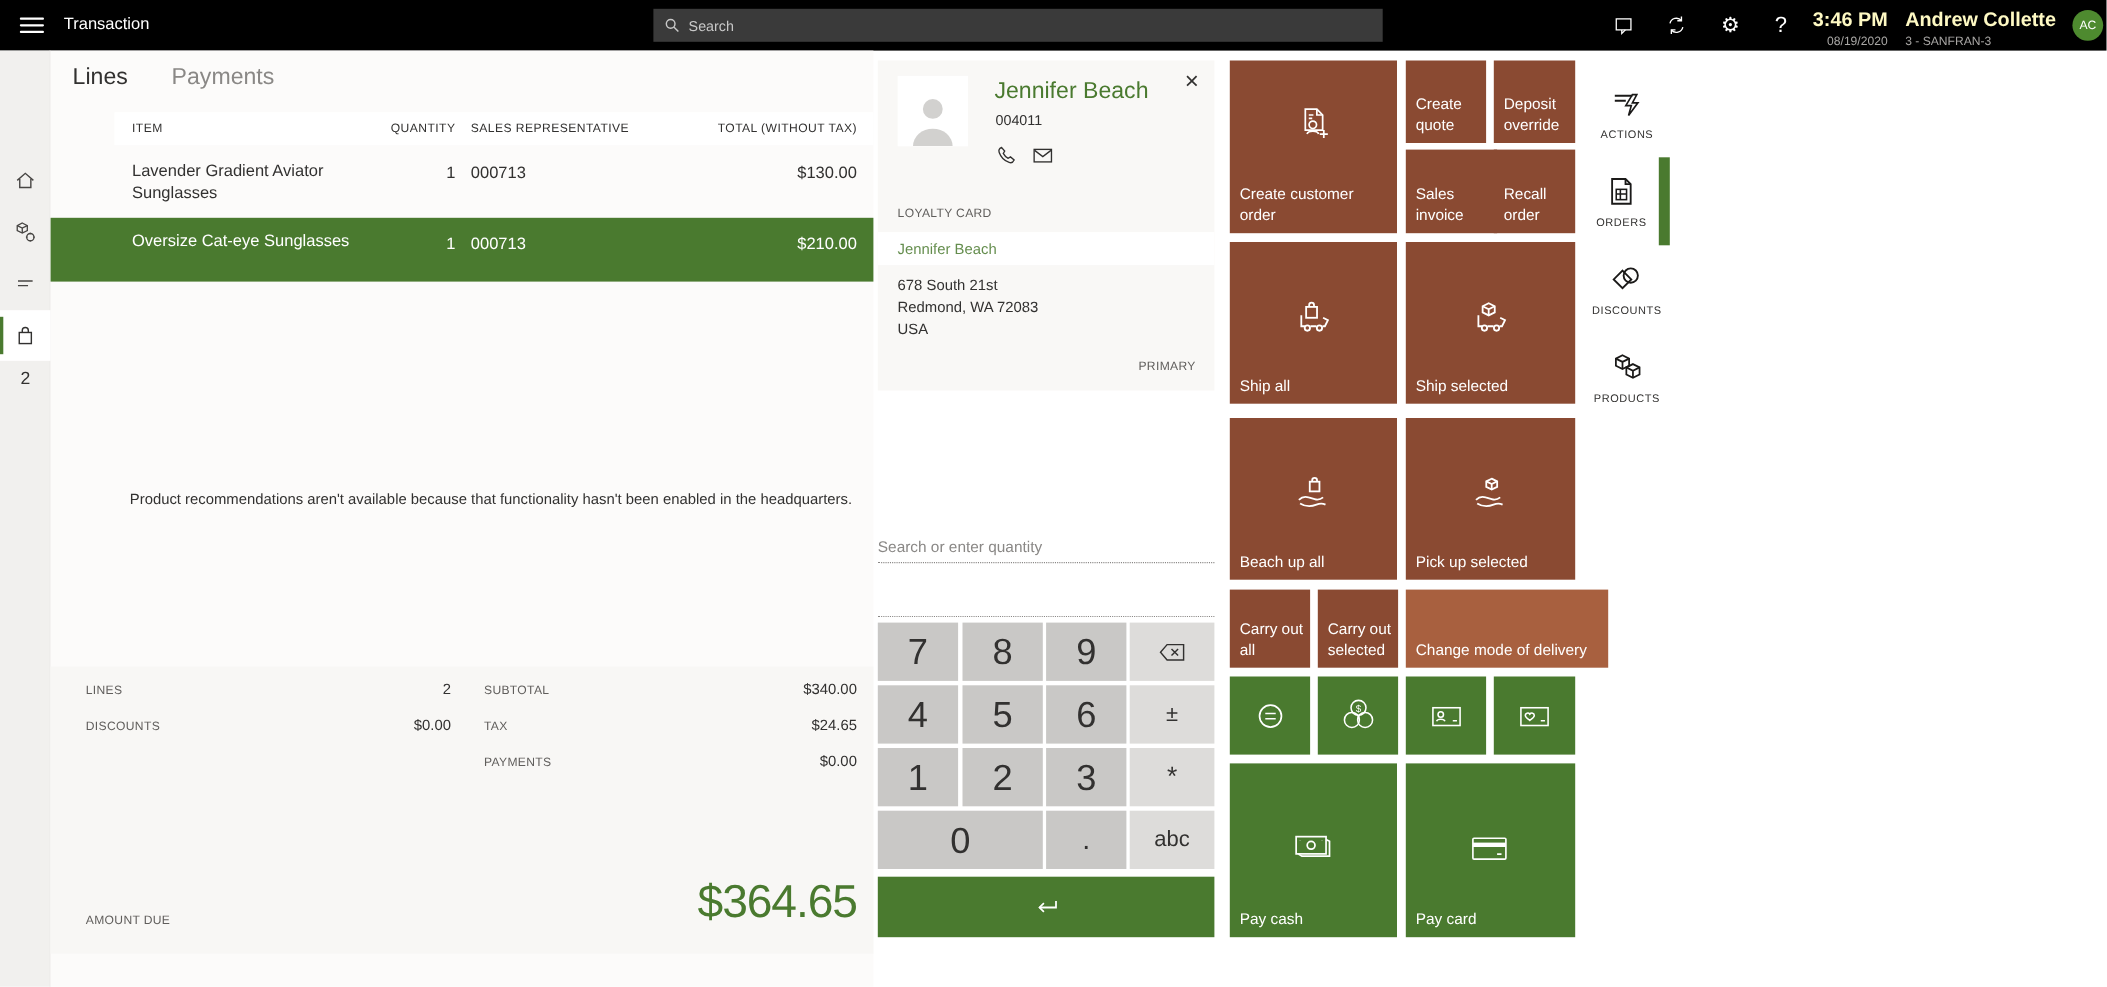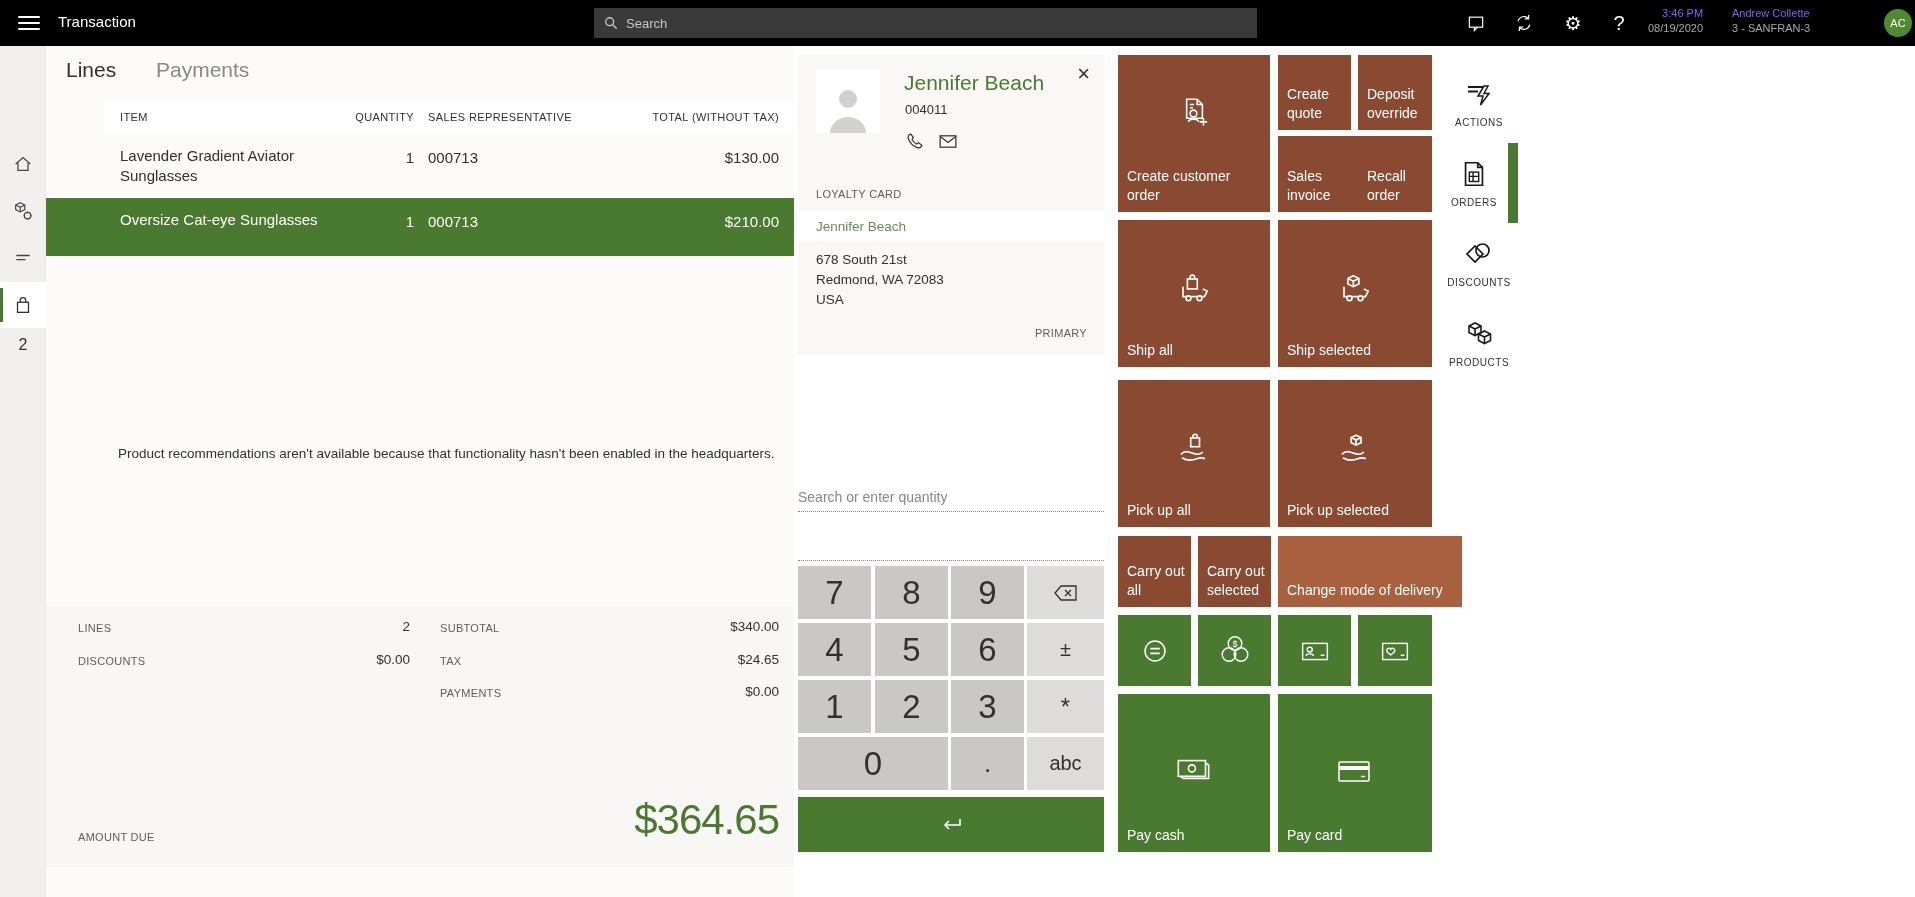--- a/index.html
+++ b/index.html
@@ -12,21 +12,21 @@
   .hamburger { position:absolute; left:12px; top:11px; width:34px; height:24px; display:flex; flex-direction:column; justify-content:center; gap:4px; padding:0 6px; cursor:pointer; }
   .hamburger span { display:block; height:2px; background:#fff; border-radius:1px; }
   .tb-title { position:absolute; left:58px; top:13px; font-size:15px; color:#fff; }
   .tb-search { position:absolute; left:594px; top:8px; width:663px; height:30px; background:#3a3a3a; display:flex; align-items:center; padding:0 10px; gap:8px; }
   .tb-search input { flex:1; background:transparent; border:none; outline:none; color:#d0d0d0; font-size:13px; font-family:inherit; }
   .tb-search input::placeholder { color:#c8c8c8; }
   .tb-ico { position:absolute; top:0; height:46px; width:40px; display:flex; align-items:center; justify-content:center; color:#fff; cursor:pointer; }
   .tb-ico .glyph { font-size:19px; line-height:1; font-family:"DejaVu Sans", sans-serif; }
   .tb-help { font-size:20px; font-weight:300; font-family:"Liberation Sans",sans-serif; }
   .tb-block { position:absolute; top:6px; display:flex; flex-direction:column; justify-content:center; line-height:1.4; }
-  .tb-block .l1 { font-size:11px; color:#8b5cf6; }
+  .tb-block .l1 { font-size:18px; color:#fef9c3;font-weight:bold; }
   .tb-block .l2 { font-size:11px; color:#a9a7a5; } 
   .avatar { position:absolute; left:1884px; top:9px; width:28px; height:28px; border-radius:50%; background:#4e8a2f; color:#fff; font-size:11px; display:flex; align-items:center; justify-content:center; cursor:pointer; }
 
   
   .sidebar { position:absolute; left:0; top:46px; width:46px; height:851px; background:#f1f0ee; border-right:1px solid #eceae8; }
   .sb-item { position:absolute; left:0; width:46px; height:46px; display:flex; align-items:center; justify-content:center; color:#484644; cursor:pointer; }
   .sb-item.sel { background:#fff; }
   .sb-item.sel::before { content:""; position:absolute; left:0; top:6px; bottom:6px; width:3px; background:#4a7a2f; }
   .sb-badge { position:absolute; left:0; top:290px; width:46px; text-align:center; font-size:16px; color:#323130; }
 
@@ -376,21 +376,21 @@
 
   <div class="tile" style="left:0; top:325px; width:152px; height:147px;">
     <span class="cicon" style="top:48px">
       <svg width="44" height="44" viewBox="0 0 40 40" fill="none" stroke="#fff" stroke-width="1.5">
           <rect x="17" y="9" width="8" height="8"></rect>
           <path d="M19 9 v-1.2 a2 2 0 0 1 4 0 V9"></path>
           <path d="M8 24 c2.5 -2.5 5 -3 8 -2 l5 1.5 c2.5 .8 5 .2 7 -1.5"></path>
           <path d="M9 27 c4 2.5 9 2.8 13.5 1 c3 -1.2 5 -1.2 7.5 0"></path>
         </svg>
     </span>
-    <span class="lbl">Pick up all</span>
+    <span class="lbl">Beach up all</span>
   </div>
   <div class="tile" style="left:160px; top:325px; width:154px; height:147px;">
     <span class="cicon" style="top:48px">
       <svg width="44" height="44" viewBox="0 0 40 40" fill="none" stroke="#fff" stroke-width="1.5">
           <path d="M21 6.5 l4.5 2.2 v4.6 l-4.5 2.2 -4.5 -2.2 V8.7 z"></path>
           <path d="M16.5 8.7 l4.5 2.2 4.5 -2.2 M21 10.9 v4.6"></path>
           <path d="M8 24 c2.5 -2.5 5 -3 8 -2 l5 1.5 c2.5 .8 5 .2 7 -1.5"></path>
           <path d="M9 27 c4 2.5 9 2.8 13.5 1 c3 -1.2 5 -1.2 7.5 0"></path>
         </svg>
     </span>

